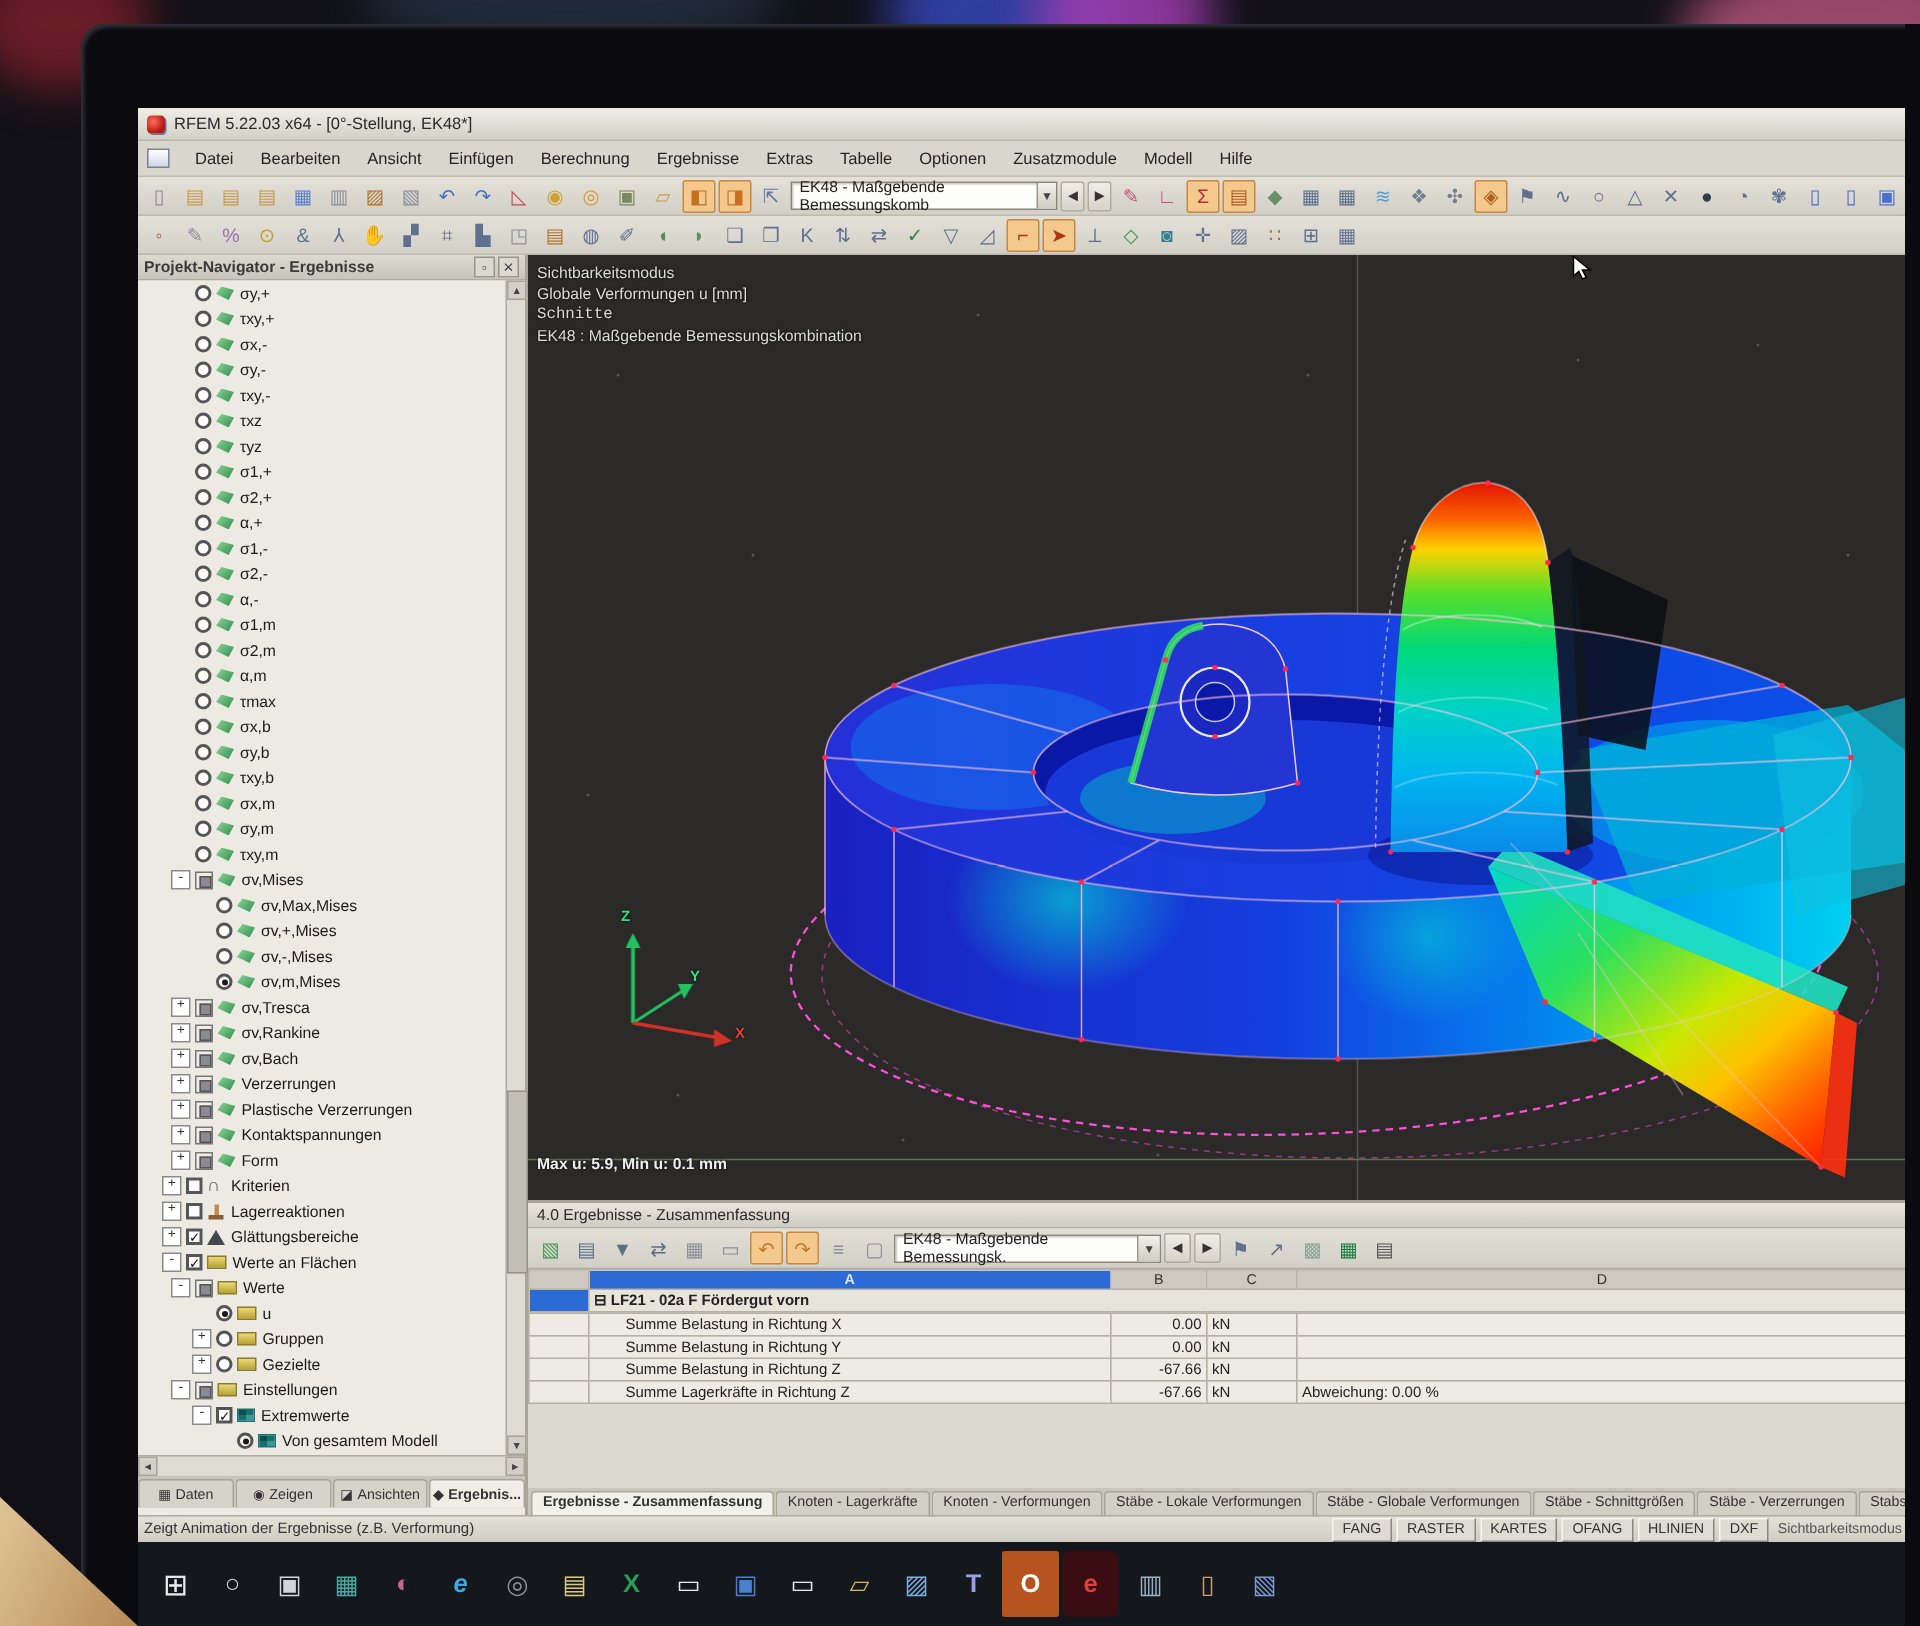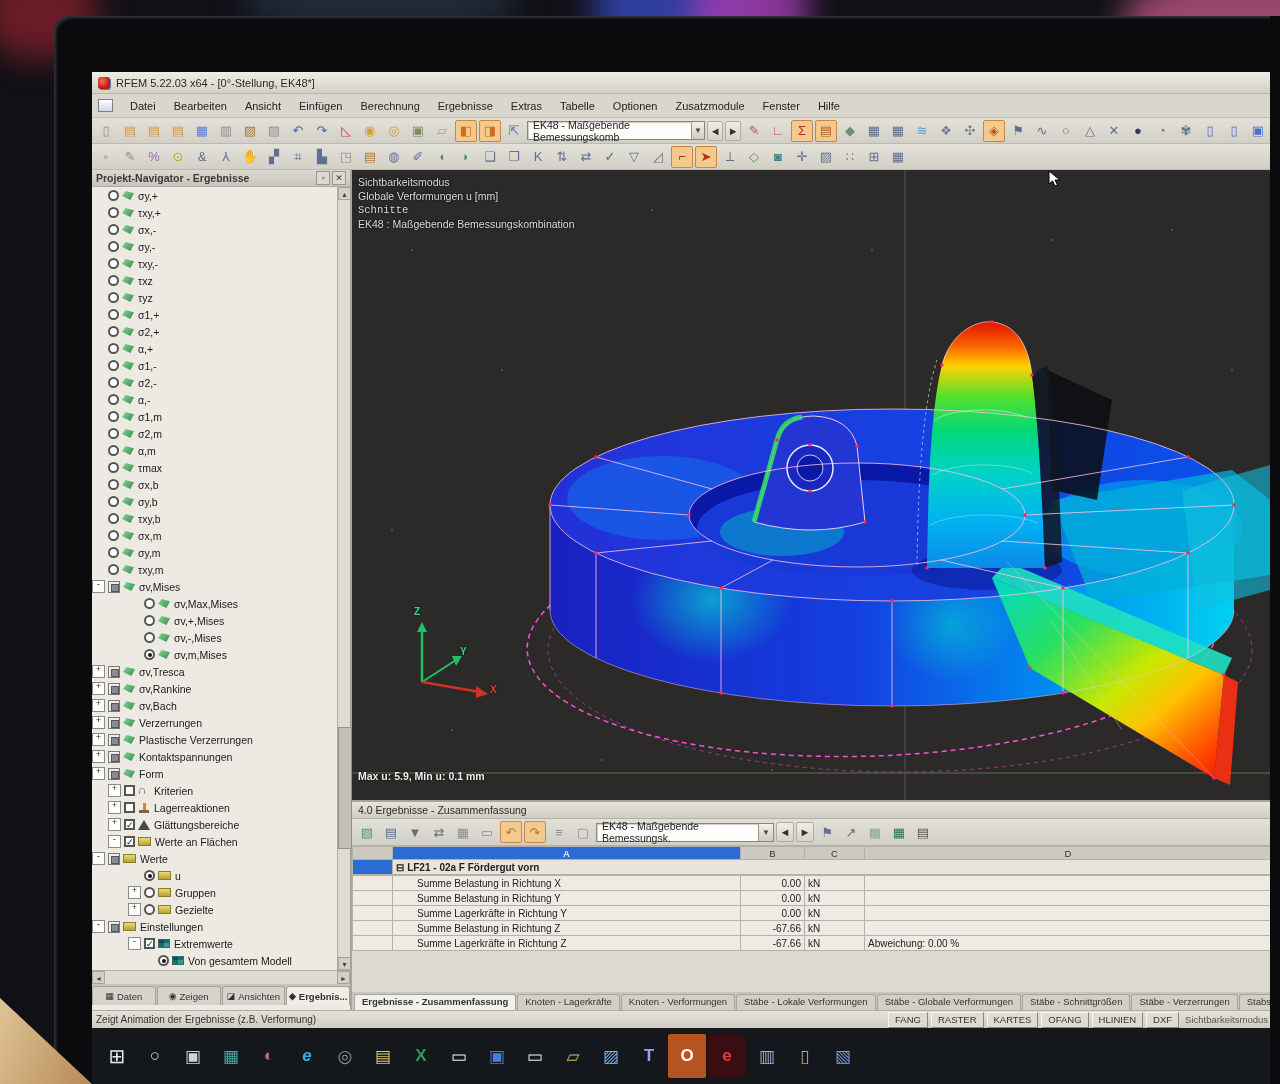--- a/index.html
+++ b/index.html
@@ -41,21 +41,21 @@
     font-size:11px;color:#333;border:1px solid #b0aca2;background:linear-gradient(#efede6,#d6d3ca);border-radius:2px}
   
   #nav{left:0;top:98px;width:260px;height:840px;background:#eceae2;border-right:2px solid #a8a49a;box-sizing:border-box}
   #nav-header{left:0;top:0;width:258px;height:17px;background:linear-gradient(#dcd9d0,#c8c5bc);
     display:flex;align-items:center;padding:0 4px;box-sizing:border-box;border-bottom:1px solid #b0aca2}
   #nav-header .ht{font-size:10.5px;font-weight:bold;color:#3a3a3a;flex:1}
   #nav-header .hbtn{width:12px;height:12px;font-size:9px;line-height:12px;text-align:center;color:#444;
     border:1px solid #9a968c;background:#dcd9d0;margin-left:2px}
   #tree{left:0;top:17px;width:245px;height:783px;overflow:hidden;background:#eceae2}
   .trow{display:flex;align-items:center;height:17px;white-space:nowrap}
-  .trow[data-d="2"]{padding-left:16px}.trow[data-d="3"]{}
+  .trow[data-d="2"]{padding-left:16px}.trow[data-d="3"]{padding-left:22px}
   .trow[data-d="4"]{padding-left:36px}.trow[data-d="5"]{padding-left:50px}
   .exp{width:11px;height:11px;flex:0 0 auto;border:1px solid #8a8a8a;background:#fff;margin-right:3px;
     font:9px/9px "Liberation Mono",monospace;text-align:center;color:#333}
   .exp::before{content:attr(data-e)}
   .exp[data-e=""]{visibility:hidden}
   .ctl{flex:0 0 auto;margin-right:3px;box-sizing:border-box}
   .ctl[data-c="radio"],.ctl[data-c="radiosel"]{width:11px;height:11px;border:2px solid #555;border-radius:50%;background:#fdfdfb}
   .ctl[data-c="radiosel"]::after{content:"";display:block;width:4px;height:4px;margin:1.5px;background:#1a1a1a;border-radius:50%}
   .ctl[data-c="chk"],.ctl[data-c="chkon"]{width:11px;height:11px;border:2px solid #555;background:#fdfdfb}
   .ctl[data-c="chkon"]::after{content:"✓";display:block;font-size:9px;line-height:8px;text-align:center;color:#111}
@@ -151,21 +151,21 @@
     <span class="menu-item">Datei</span>
         <span class="menu-item">Bearbeiten</span>
         <span class="menu-item">Ansicht</span>
         <span class="menu-item">Einfügen</span>
         <span class="menu-item">Berechnung</span>
         <span class="menu-item">Ergebnisse</span>
         <span class="menu-item">Extras</span>
         <span class="menu-item">Tabelle</span>
         <span class="menu-item">Optionen</span>
         <span class="menu-item">Zusatzmodule</span>
-        <span class="menu-item">Fenster</span>
+        <span class="menu-item">Modell</span>
         <span class="menu-item">Hilfe</span>
       </div>
   </div>
 
   <div id="tb1" class="tbar abs">
     <div style="display:flex;gap:2px">
 
     <span class="tbi" style="color:#8a8f99">
         <span class="g">▯</span>
       </span>
@@ -983,27 +983,20 @@
           </tr>
             <tr>
             <td class="gut"></td>
             <td class="colA" style="padding-left:24px">Summe Belastung in Richtung Y</td>
             <td class="colB val">0.00</td>
             <td class="colC">kN</td>
             <td></td>
           </tr>
             <tr>
             <td class="gut"></td>
-            <td class="colA" style="padding-left:24px">Summe Lagerkräfte in Richtung Y</td>
-            <td class="colB val">0.00</td>
-            <td class="colC">kN</td>
-            <td></td>
-          </tr>
-            <tr>
-            <td class="gut"></td>
             <td class="colA" style="padding-left:24px">Summe Belastung in Richtung Z</td>
             <td class="colB val">-67.66</td>
             <td class="colC">kN</td>
             <td></td>
           </tr>
             <tr>
             <td class="gut"></td>
             <td class="colA" style="padding-left:24px">Summe Lagerkräfte in Richtung Z</td>
             <td class="colB val">-67.66</td>
             <td class="colC">kN</td>

